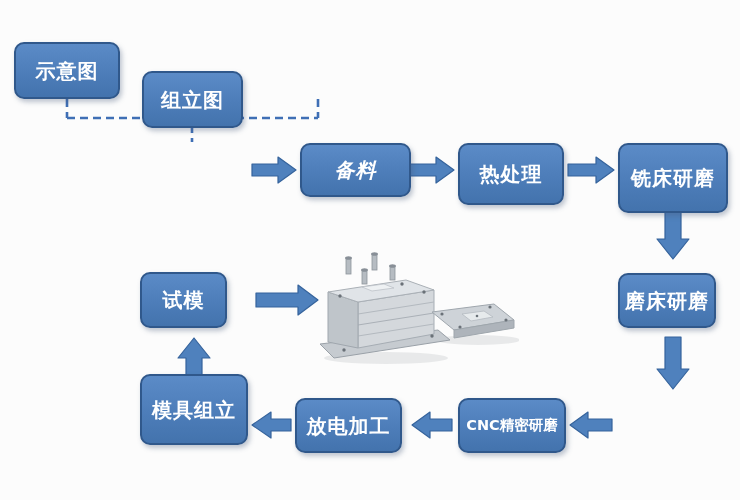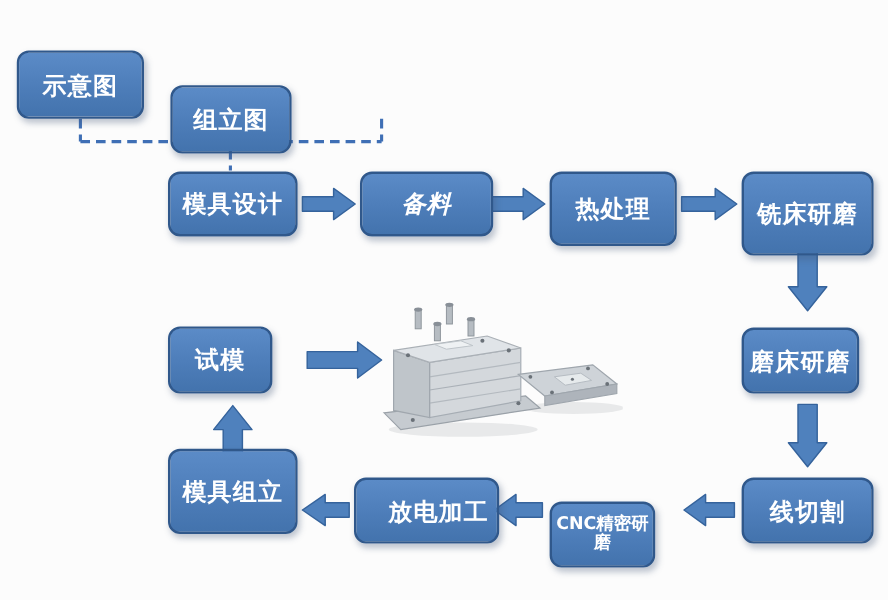--- a/index.html
+++ b/index.html
@@ -43,30 +43,28 @@
     <polygon class="block-arrow" points="291,419 271,419 271,412 252,425 271,438 271,431 291,431"></polygon>
 
     <polygon class="block-arrow" points="186,390 186,358 178,358 194,338 210,358 202,358 202,390"></polygon>
 
     <polygon class="block-arrow" points="256,293 298,293 298,285 318,300 298,315 298,307 256,307"></polygon>
   </svg>
 
   <div class="node" style="left:14px; top:42px; width:106px; height:57px;">示意图</div>
   <div class="node" style="left:142px; top:42px; width:101px; height:57px;margin-top:29px;">组立图</div>
 
-  <div class="node" style="left:140px; top:143px; width:108px; height:54px;">模具设计</div>
   <div class="node" style="left:300px; top:143px; width:111px; height:54px;font-style:italic;">备料</div>
   <div class="node" style="left:458px; top:143px; width:106px; height:62px;">热处理</div>
   <div class="node" style="left:618px; top:143px; width:110px; height:70px;">铣床研磨</div>
 
   <div class="node" style="left:618px; top:273px; width:98px; height:55px;">磨床研磨</div>
-  <div class="node" style="left:618px; top:398px; width:110px; height:55px;">线切割</div>
 
-  <div class="node small-text" style="left:458px; top:418px; width:88px; height:55px;">CNC精密研磨</div>
-  <div class="node" style="left:295px; top:398px; width:121px; height:55px;padding-left:20px;">放电加工</div>
+  <div class="node small-text" style="left:458px; top:398px; width:108px; height:55px;">CNC精密研磨</div>
+  <div class="node" style="left:295px; top:398px; width:107px; height:55px;">放电加工</div>
   <div class="node" style="left:140px; top:374px; width:108px; height:71px;">模具组立</div>
 
   <div class="node" style="left:140px; top:272px; width:87px; height:56px;">试模</div>
 
   <svg class="overlay" style="left:314px; top:246px;" width="205" height="128" viewBox="0 0 205 128">
 
     <ellipse cx="72" cy="112" rx="62" ry="6" fill="rgba(90,100,110,0.12)"></ellipse>
     <ellipse cx="164" cy="94" rx="42" ry="5" fill="rgba(90,100,110,0.12)"></ellipse>
 
     <polygon points="6,98 124,84 136,94 20,112" fill="#c6cbd0" stroke="#9aa1a8" stroke-width="1"></polygon>

